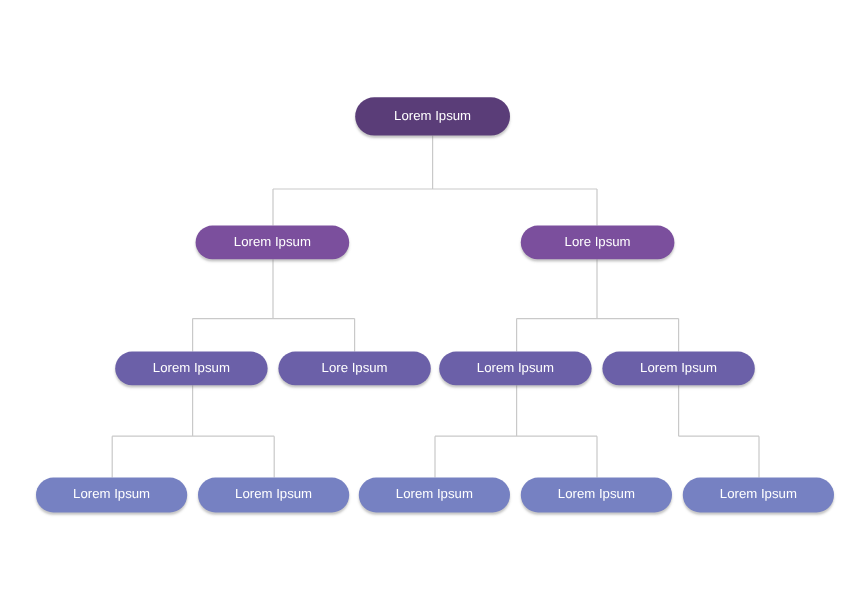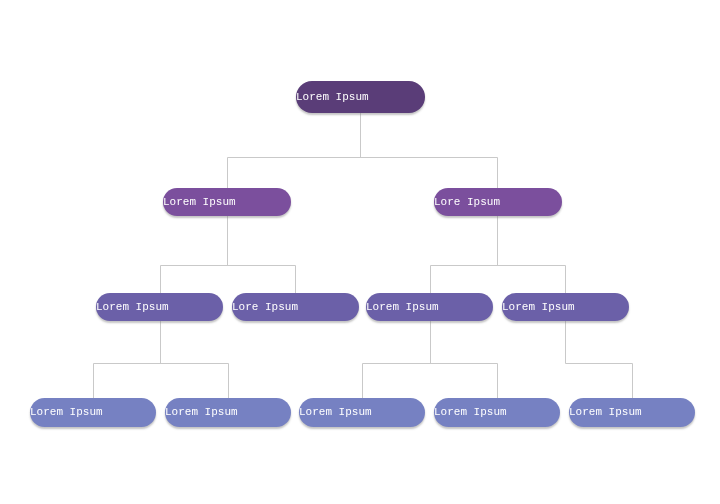--- a/index.html
+++ b/index.html
@@ -3,23 +3,23 @@
 <meta charset="utf-8">
 <style>
   html,body{margin:0;padding:0;background:#ffffff;}
   .stage{
     position:relative;width:720px;height:504px;background:var(--canvas,#ffffff);
     overflow:hidden;font-family:"Liberation Sans",sans-serif;
   }
   .connectors{position:absolute;left:0;top:0;pointer-events:none;}
   .connectors path{fill:none;stroke:var(--connector,#c9c9c9);stroke-width:1;}
   .node{
-    position:absolute;border-radius:999px;display:flex;align-items:center;justify-content:flex-start;
+    position:absolute;border-radius:999px;display:flex;align-items:center;justify-content:center;
     color:var(--text,#ffffff);font-size:11px;line-height:1;text-align:center;
-    box-shadow:0 2px 2px rgba(125,125,125,0.45);cursor:pointer;user-select:none;font-family:Liberation Mono, monospace;
+    box-shadow:0 2px 2px rgba(125,125,125,0.45);cursor:pointer;user-select:none;
   }
   .lv1{background:var(--level1,#5a3d78);}
   .lv2{background:var(--level2,#7b4f9d);}
   .lv3{background:var(--level3,#6b60a8);}
   .lv4{background:var(--level4,#7681c2);}
   .node-label{pointer-events:none;white-space:nowrap;}
 </style>
 </head>
 <body>
 

